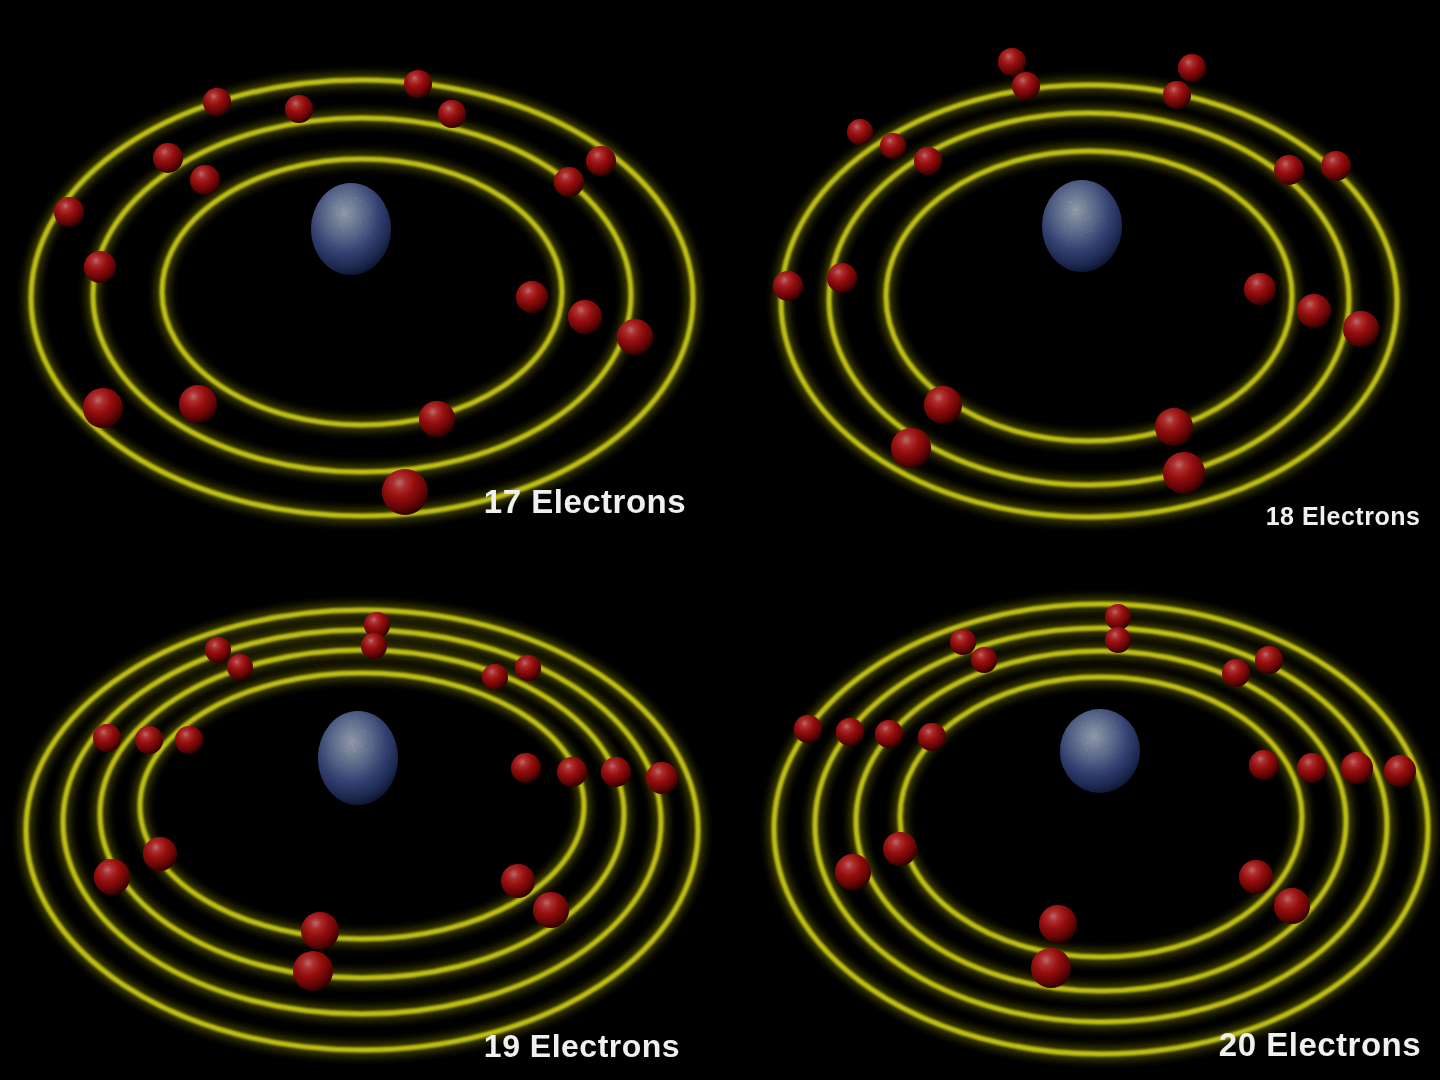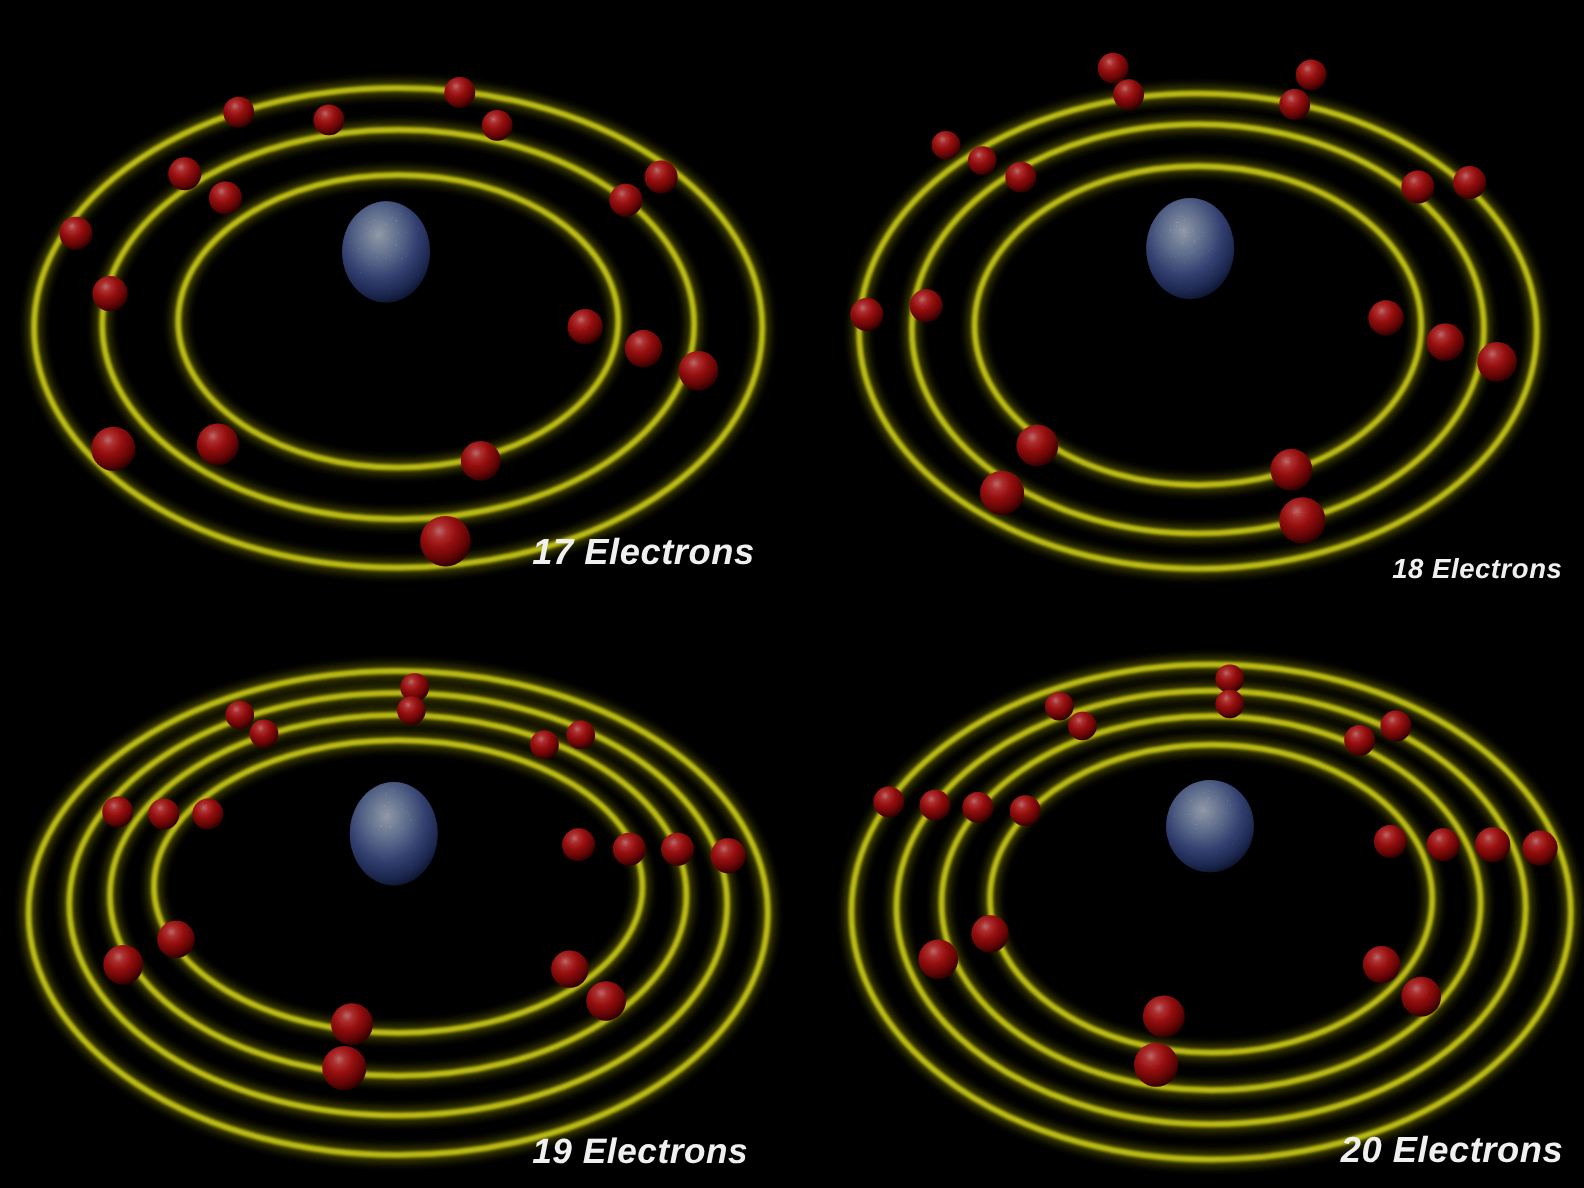--- a/index.html
+++ b/index.html
@@ -6,21 +6,20 @@
     margin: 0; padding: 0;
     width: 1440px; height: 1080px;
     background: #000000;
     overflow: hidden;
     font-family: "Liberation Sans", sans-serif;
   }
   #stage {
     position: relative;
     width: 1440px; height: 1080px;
     background: #000000;
-    font-style: italic;
   }
   #scene {
     display: block;
     width: 1440px; height: 1080px;
     filter: blur(0.4px);
   }
   text.atom-label {
     font-family: "Liberation Sans", sans-serif;
     font-weight: bold;
     letter-spacing: 0.5px;

